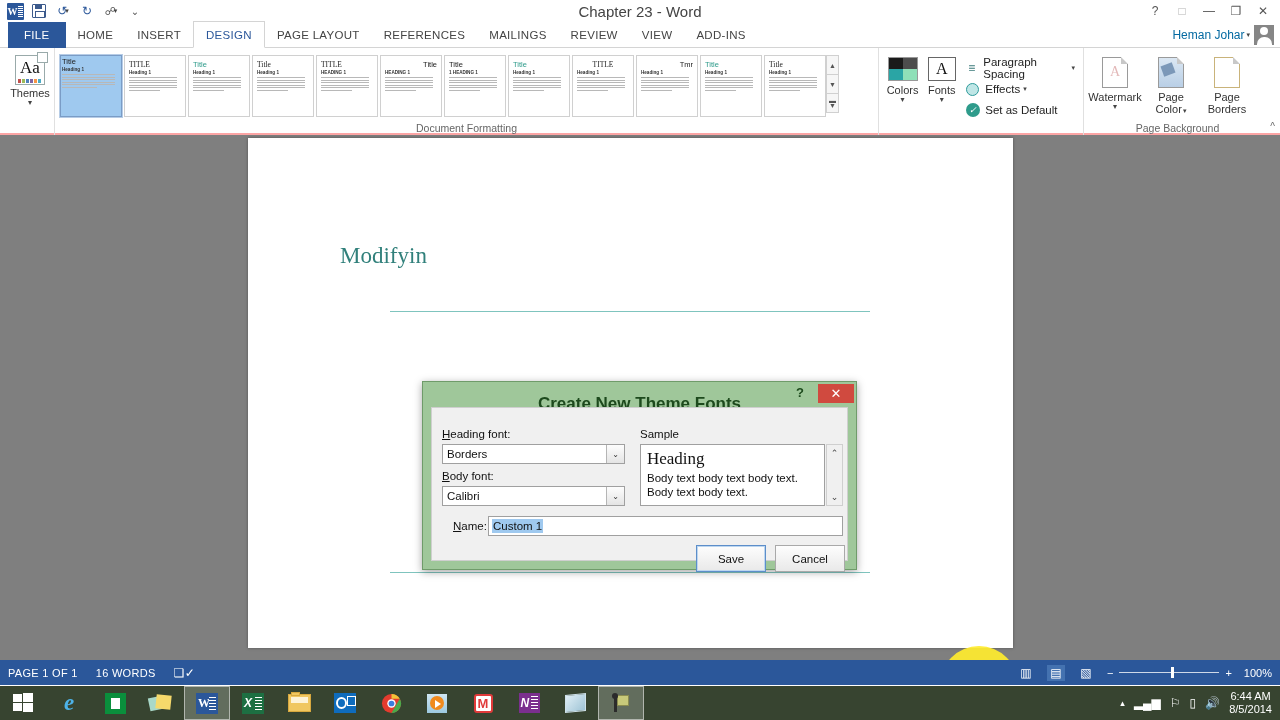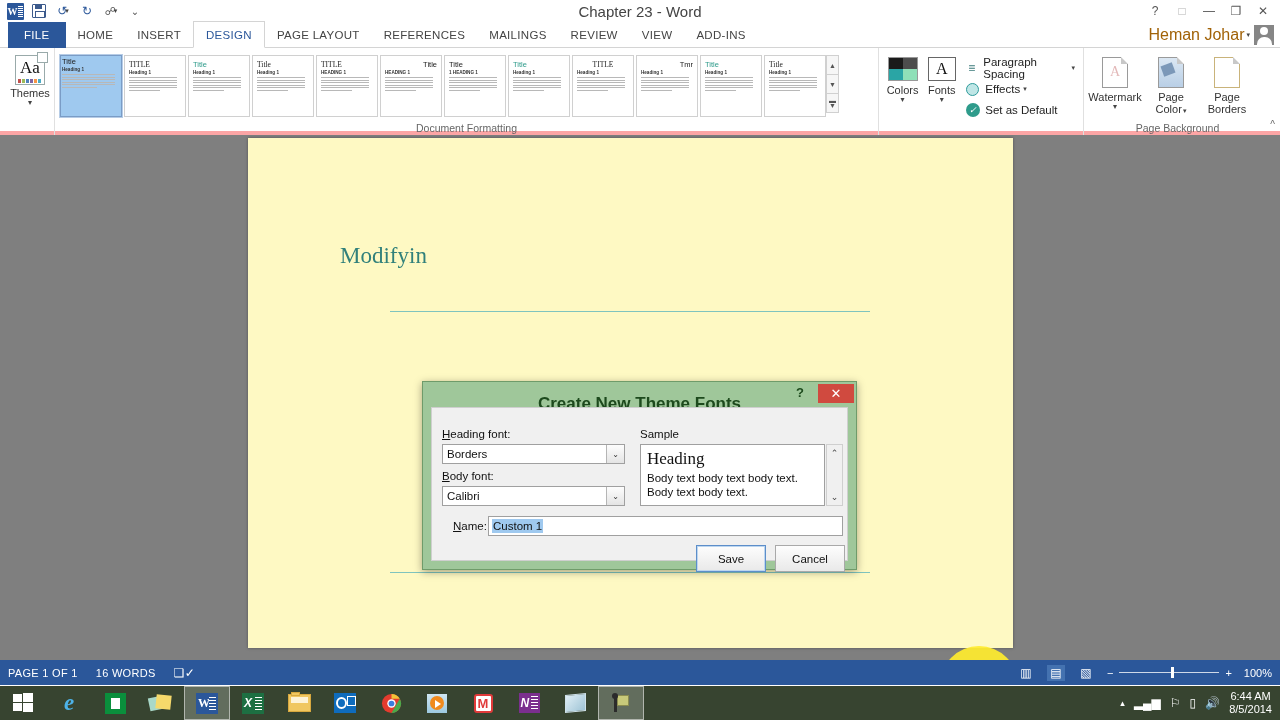--- a/index.html
+++ b/index.html
@@ -35,29 +35,29 @@
 
   
   .tabbar { position:relative; height:26px; background:#fff; border-bottom:1px solid #d4d4d4; }
   .tabs { display:flex; align-items:flex-end; height:26px; padding-left:8px; }
   .tab { font-size:11.5px; letter-spacing:0.3px; color:#444; padding:0 12px; height:26px;
          line-height:27px; white-space:nowrap; }
   .tab.file { background:#2b579a; color:#fff; font-weight:normal; padding:0 16px; }
   .tab.active { background:#fff; color:#2b579a; border:1px solid #d4d4d4; border-bottom:1px solid #fff;
                 position:relative; z-index:3; height:27px; }
   .userbox { position:absolute; right:6px; top:3px; display:flex; align-items:center; gap:4px; }
-  .username { font-size:16px; color:#a16207; }
+  .username { font-size:12px; color:#0369a1; }
   .avatar { width:20px; height:20px; background:#868686; position:relative; overflow:hidden; }
   .avatar:before { content:""; position:absolute; left:6px; top:2px; width:8px; height:8px;
                    border-radius:50%; background:#fff; }
   .avatar:after { content:""; position:absolute; left:2.5px; top:12px; width:15px; height:10px;
                   border-radius:7px 7px 0 0; background:#fff; }
 
   
-  .ribbon { position:relative; height:87px; background:#fff; border-bottom:4px solid #fca5a5; }
+  .ribbon { position:relative; height:87px; background:#fff; border-bottom:2px solid #fca5a5; }
   .rgroups { display:flex; height:87px; }
   .rgroup { position:relative; padding:3px 5px 0 5px; }
   .rgroup + .rgroup { border-left:1px solid #e0e0e0; }
   .glabel { position:absolute; bottom:1px; left:0; right:0; text-align:center;
             font-size:10.5px; color:#666; }
 
   .themes-btn { width:50px; display:flex; flex-direction:column; align-items:center;
                 padding-top:4px; }
   .themes-icon { width:30px; height:30px; border:1px solid #9aa; background:#fff; position:relative; }
   .themes-icon .aa { font-size:17px; font-family:"Liberation Serif",serif; line-height:24px;
@@ -102,21 +102,21 @@
   .pbbtn { width:52px; display:flex; flex-direction:column; align-items:center; }
   .pageicon { width:26px; height:31px; background:#fff; border:1px solid #9a9a9a; position:relative; }
   .pageicon:after { content:""; position:absolute; right:-1px; top:-1px; border-width:0 7px 7px 0;
                     border-style:solid; border-color:#fff #fff #c8c8c8 #c8c8c8; }
   .pbbtn .lbl { font-size:11px; color:#333; margin-top:3px; text-align:center; line-height:12px; }
   .collapse { position:absolute; right:5px; bottom:1px; font-size:10px; color:#666; }
 
   
   .docarea { position:relative; height:calc(686px - 22px - 26px - 88px - 25px); background:#7f7f7f;
              overflow:hidden; }
-  .page { position:absolute; left:248px; top:3px; width:765px; height:510px; background:#fef9c3;
+  .page { position:absolute; left:248px; top:3px; width:765px; height:510px; background:#ffffff;
           box-shadow:0 0 3px rgba(0,0,0,.35); }
   .doc-h1 { position:absolute; left:92px; top:105px; font-family:"Liberation Serif",serif;
             font-size:23px; color:#31807b; }
   .doc-rule { position:absolute; left:142px; width:480px; height:1px; background:#7fc4be; }
   .doc-line { position:absolute; left:0; right:0; text-align:center; font-style:italic;
               font-size:21.5px; color:#2e9b8b; }
 
   
   .statusbar { position:relative; height:25px; background:#2b579a; color:#fff; display:flex;
                align-items:center; }

